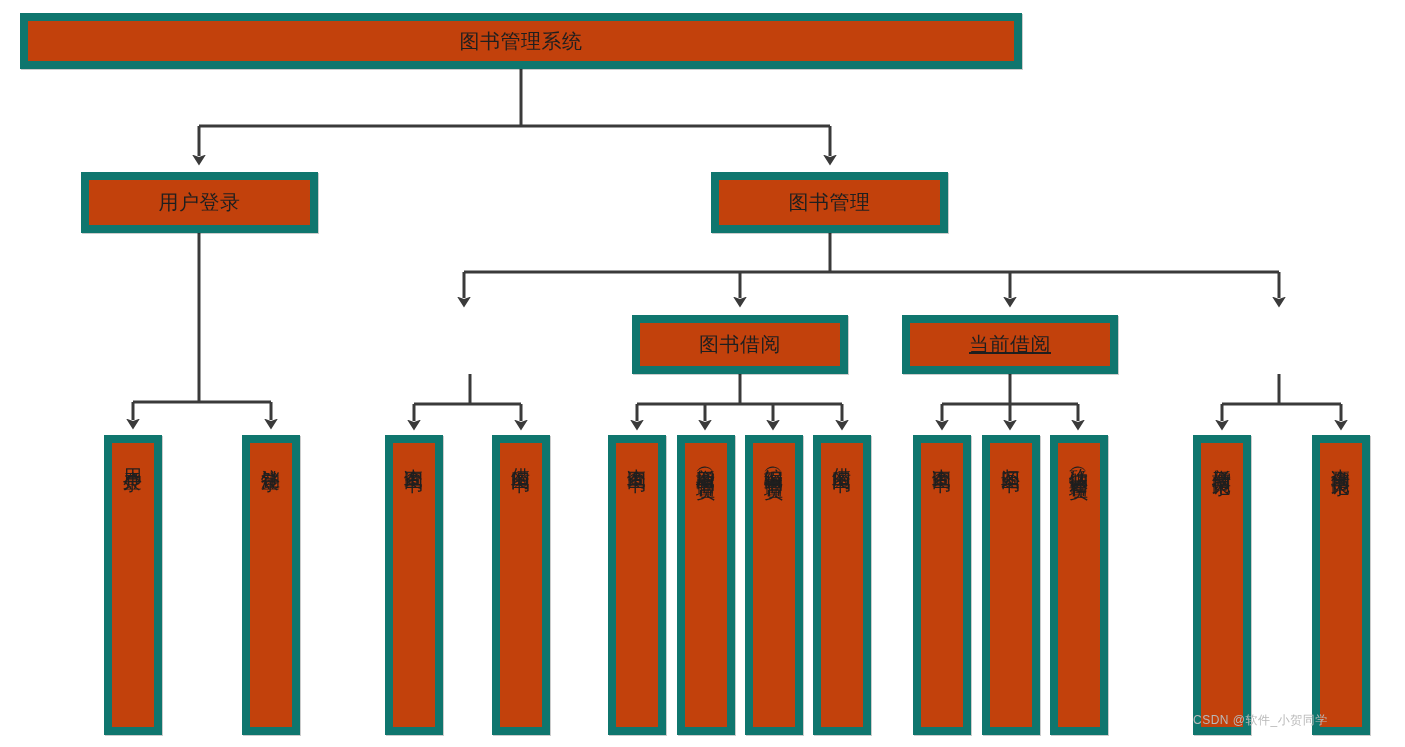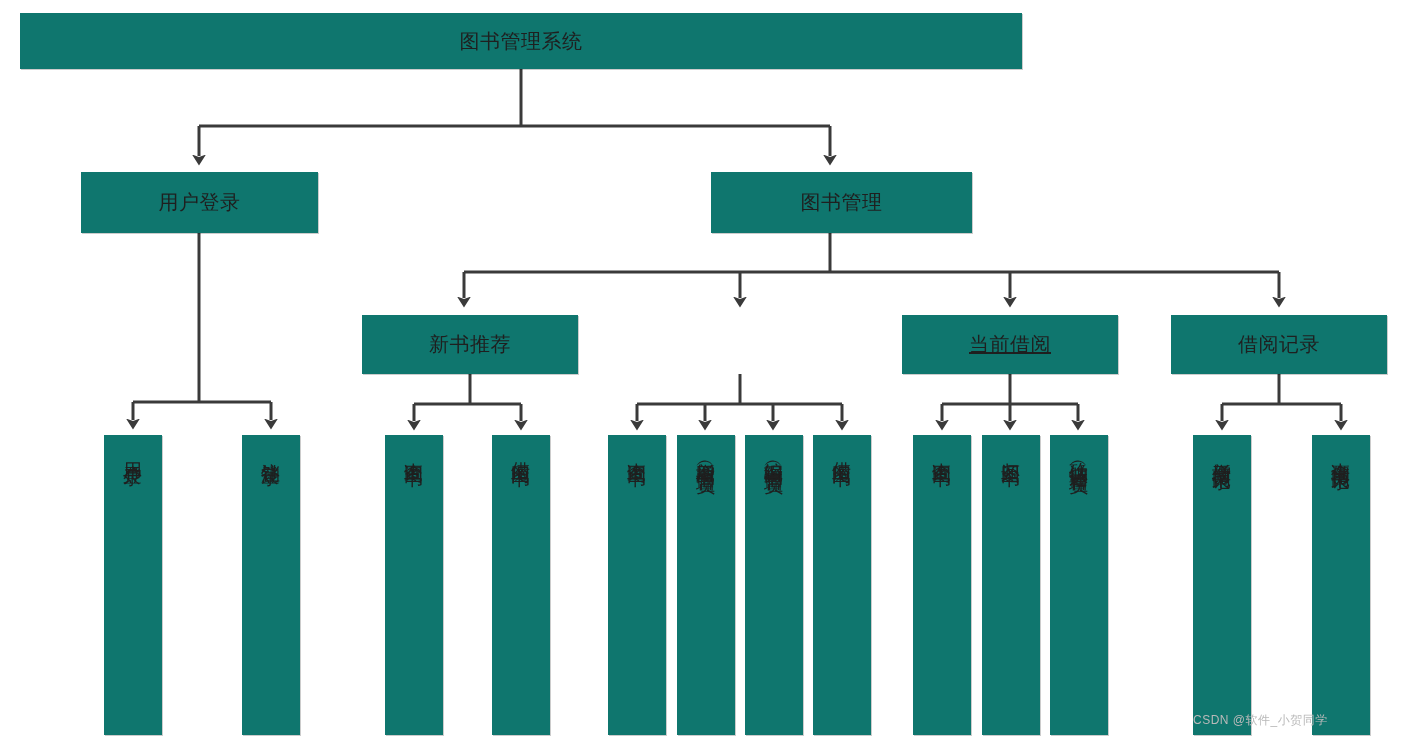--- a/index.html
+++ b/index.html
@@ -21,22 +21,22 @@
     position: absolute;
     left: 0;
     top: 0;
     width: 1405px;
     height: 747px;
     pointer-events: none;
   }
   .node {
     position: absolute;
     box-sizing: border-box;
-    border: 2px solid #0f766e;
-    background: #0f766e;
+    border: 8px solid #0f766e;
+    background: #c2410c;
     display: flex;
     align-items: center;
     justify-content: center;
     color: #1f1f1f;
     box-shadow: 1px 1px 0 rgba(0,0,0,0.20);
   }
   .node-h {
     font-size: 20px;
     letter-spacing: 0.5px;
     white-space: nowrap;
@@ -123,32 +123,29 @@
     </g>
   </svg>
 
   <div class="node node-h node-root" style="left:20px; top:13px; width:1002px; height:56px;">
     <span>图书管理系统</span>
   </div>
 
   <div class="node node-h" style="left:81px; top:172px; width:237px; height:61px;">
     <span>用户登录</span>
   </div>
-  <div class="node node-h" style="left:711px; top:172px; width:261px; height:61px;">
+  <div class="node node-h" style="left:711px; top:172px; width:237px; height:61px;">
     <span>图书管理</span>
   </div>
 
-  <div class="node node-h" style="left:362px; top:315px; width:216px; height:59px;">
-    <span>新书推荐</span>
+  <div class="node node-h" style="left:632px; top:315px; width:216px; height:59px;">
+    <span>图书借阅</span>
   </div>
   <div class="node node-h" style="left:902px; top:315px; width:216px; height:59px;text-decoration:underline;">
     <span>当前借阅</span>
-  </div>
-  <div class="node node-h" style="left:1171px; top:315px; width:216px; height:59px;">
-    <span>借阅记录</span>
   </div>
 
   <div class="node node-v" style="left:104px; top:435px; width:58px; height:300px;">
     <span class="vtext">用户登录</span>
   </div>
   <div class="node node-v" style="left:242px; top:435px; width:58px; height:300px;">
     <span class="vtext">注销登录</span>
   </div>
 
   <div class="node node-v" style="left:385px; top:435px; width:58px; height:300px;">

